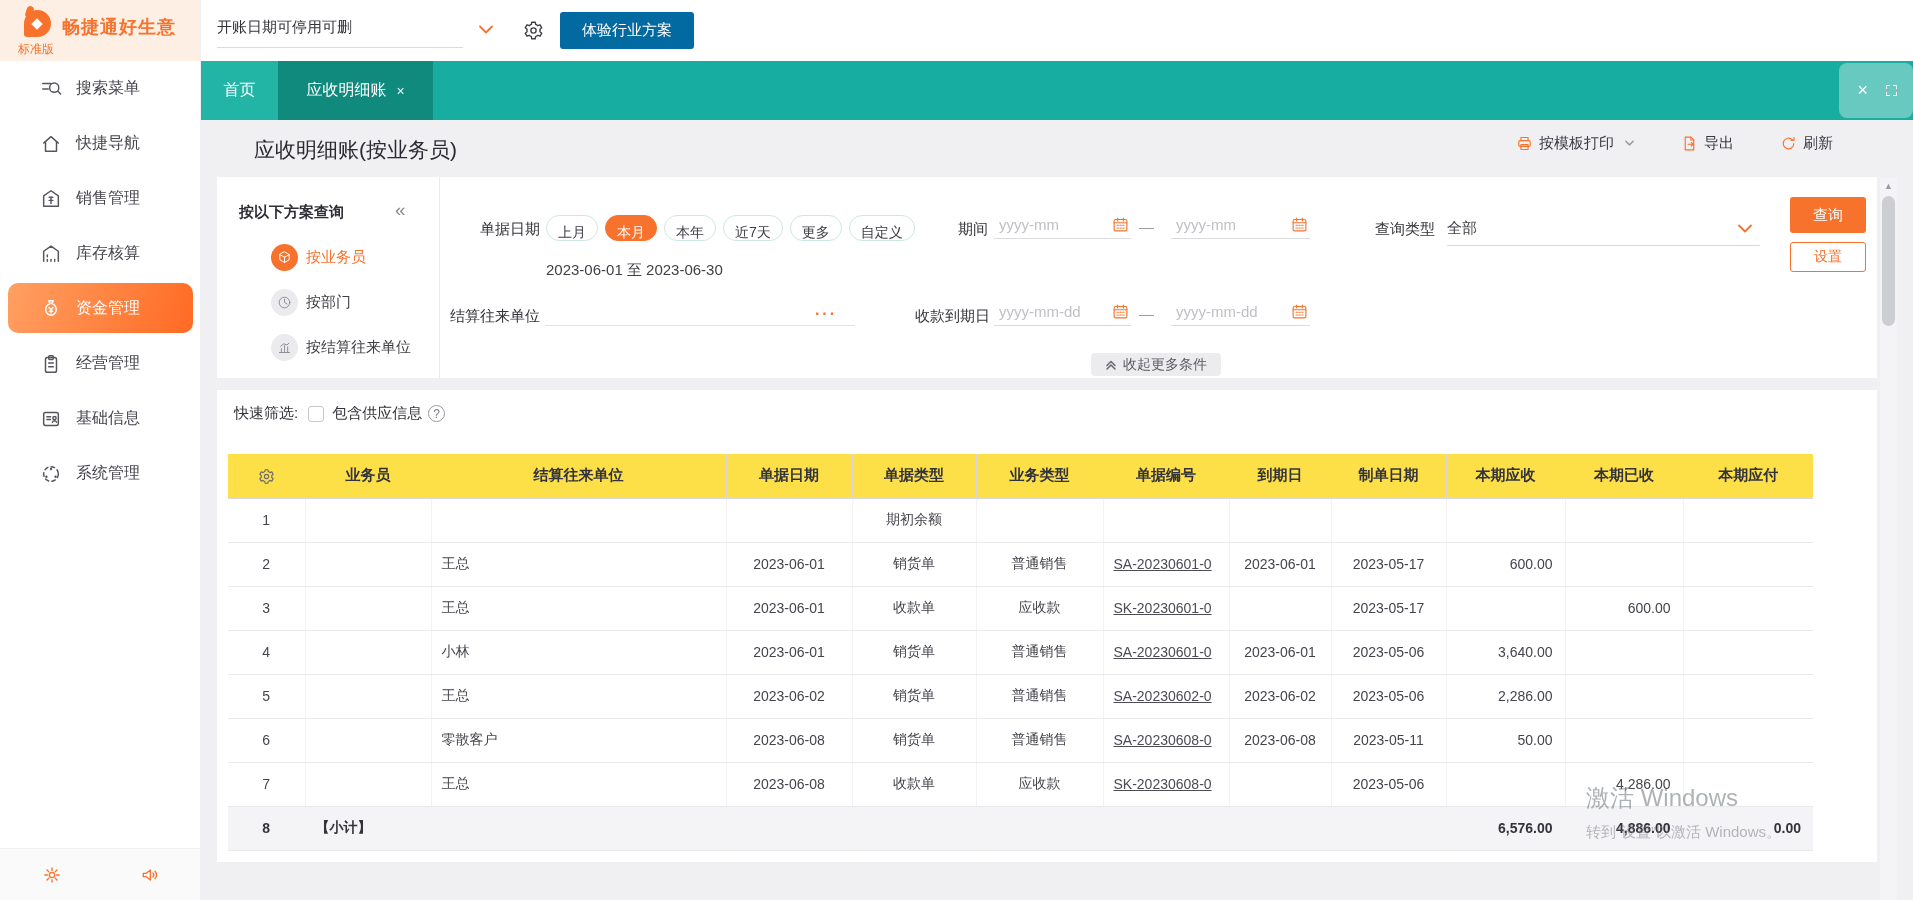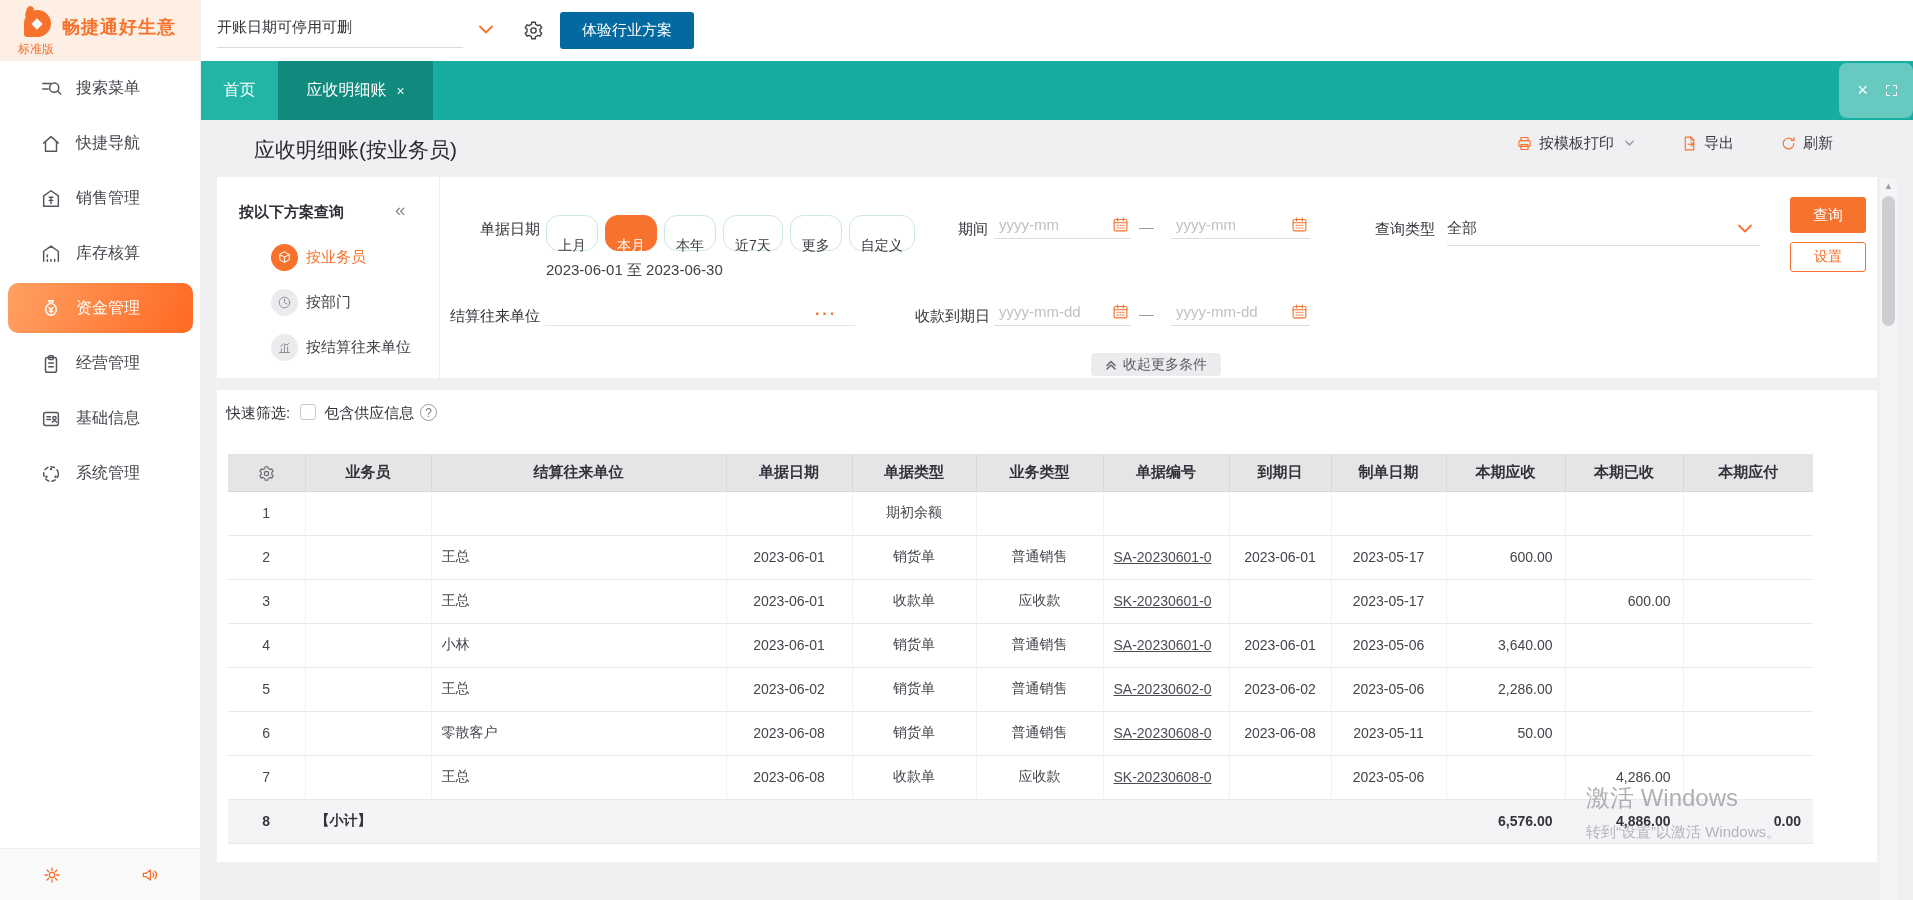--- a/index.html
+++ b/index.html
@@ -63,43 +63,43 @@
   .plan-item { position:absolute; left:54px; display:flex; align-items:center; cursor:pointer; font-size:15px; color:#3f3f46; }
   .plan-item .circ { width:27px; height:27px; border-radius:50%; background:#ebebee; display:flex; align-items:center; justify-content:center; margin-right:8px; }
   .plan-item .circ svg { width:15px; height:15px; stroke:#8f8f98; }
   .plan-item.active { color:#f7722c; }
   .plan-item.active .circ { background:#f7722c; }
   .plan-item.active .circ svg { stroke:#fff; }
   .p1 { top:67px; } .p2 { top:112px; } .p3 { top:157px; }
 
   .f-label { position:absolute; font-size:15px; color:#33333a; text-align:right; }
   .pills { position:absolute; left:329px; top:38px; display:flex; gap:7px; }
-  .pill { height:26px; line-height:24px; padding:17px 11px; border:1px solid #cde8e4; border-radius:13px; font-size:14px; color:#3c3c44; background:#fff; cursor:pointer; white-space:nowrap; }
+  .pill { height:26px; line-height:24px; padding:4px 11px; border:1px solid #cde8e4; border-radius:13px; font-size:14px; color:#3c3c44; background:#fff; cursor:pointer; white-space:nowrap; }
   .pill.active { background:#f7722c; border-color:#f7722c; color:#fff; }
   .date-range { position:absolute; left:329px; top:84px; font-size:15px; color:#3f3f46; }
   .u-input { position:absolute; border-bottom:1px solid #dcdcde; height:26px; font-size:15px; color:#c0c0c6; cursor:text; }
   .u-input .ph { position:absolute; left:5px; top:3px; }
   .u-input .cal { position:absolute; right:2px; top:3px; width:17px; height:17px; }
   .dash { position:absolute; color:#9a9aa0; font-size:15px; }
   .ellipsis { position:absolute; left:598px; top:128px; color:#f7722c; font-size:16px; font-weight:bold; letter-spacing:2px; cursor:pointer; }
   .qt-value { position:absolute; left:1230px; top:42px; font-size:15px; color:#3f3f46; }
   .qt-underline { position:absolute; left:1230px; top:68px; width:313px; border-bottom:1px solid #dcdcde; }
   .qt-chev { position:absolute; left:1520px; top:46px; }
   .btn-search { position:absolute; left:1573px; top:20px; width:76px; height:36px; background:#f7722c; color:#fff; font-size:15px; border:none; border-radius:3px; cursor:pointer; }
   .btn-settings { position:absolute; left:1573px; top:65px; width:76px; height:30px; background:#fff; color:#f7722c; font-size:14px; border:1px solid #f7722c; border-radius:3px; cursor:pointer; }
   .collapse-more { position:absolute; left:874px; bottom:2px; height:23px; padding:0 14px; background:#ececee; border-radius:4px; color:#5a5a62; font-size:14px; display:flex; align-items:center; gap:6px; cursor:pointer; }
   .collapse-more svg { width:12px; height:12px; stroke:#6a6a72; }
 
   
   .table-card { position:absolute; left:16px; top:390px; width:1660px; height:472px; background:#fff; }
-  .quick-row { position:absolute; left:9px; top:14px; display:flex; font-size:15px; color:#33333a; }
+  .quick-row { position:absolute; left:17px; top:14px; display:flex; align-items:center; font-size:15px; color:#33333a; }
   .checkbox { width:16px; height:16px; border:1px solid #c8c8cc; border-radius:3px; background:#fff; margin:0 8px 0 10px; cursor:pointer; }
   .helpc { width:17px; height:17px; border:1px solid #9a9aa2; border-radius:50%; color:#7a7a82; font-size:12px; display:flex; align-items:center; justify-content:center; margin-left:6px; cursor:pointer; }
   table.grid { position:absolute; left:11px; top:64px; border-collapse:collapse; table-layout:fixed; width:1585px; font-size:14px; color:#44444c; }
-  table.grid th { height:37px; background:#e5e5e5; font-size:15px; font-weight:bold; color:#32323c; border-right:1px solid #d8d8dc; border-bottom:1px solid #d8d8dc; }
+  table.grid th { height:44px; background:#fde047; font-size:15px; font-weight:bold; color:#32323c; border-right:1px solid #d8d8dc; border-bottom:1px solid #d8d8dc; }
   table.grid th:last-child { border-right:none; }
   table.grid td { height:44px; border-bottom:1px solid #e9e9eb; border-right:1px solid #f3f3f4; white-space:nowrap; overflow:hidden; }
   table.grid td:last-child { border-right:none; }
   .al-c { text-align:center; } .al-l { text-align:left; padding-left:10px; } .al-r { text-align:right; padding-right:12px; }
   tr.subtotal td { background:#f4f4f6; font-weight:bold; color:#33333a; }
   .doclink { text-decoration:underline; color:#4c4c54; cursor:pointer; }
   .th-gear svg { width:17px; height:17px; stroke:#6a6a72; vertical-align:middle; cursor:pointer; }
 
   
   .watermark { position:absolute; left:1385px; top:782px; z-index:5; pointer-events:none; }

